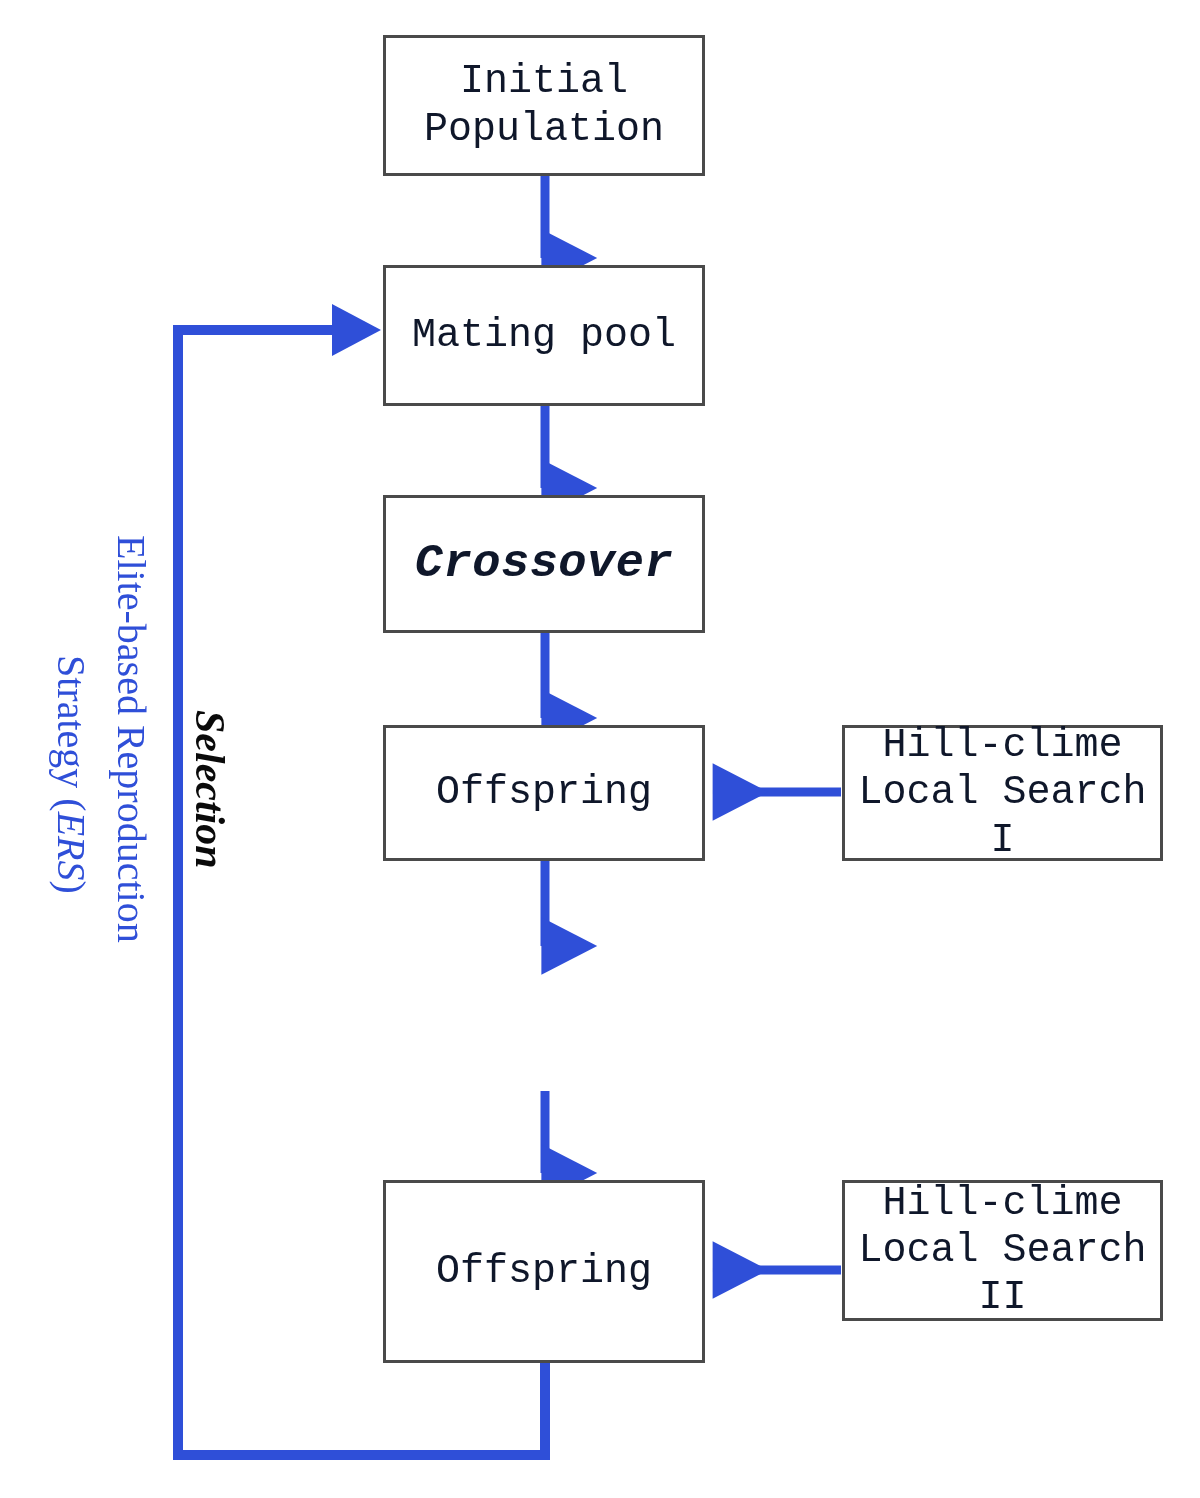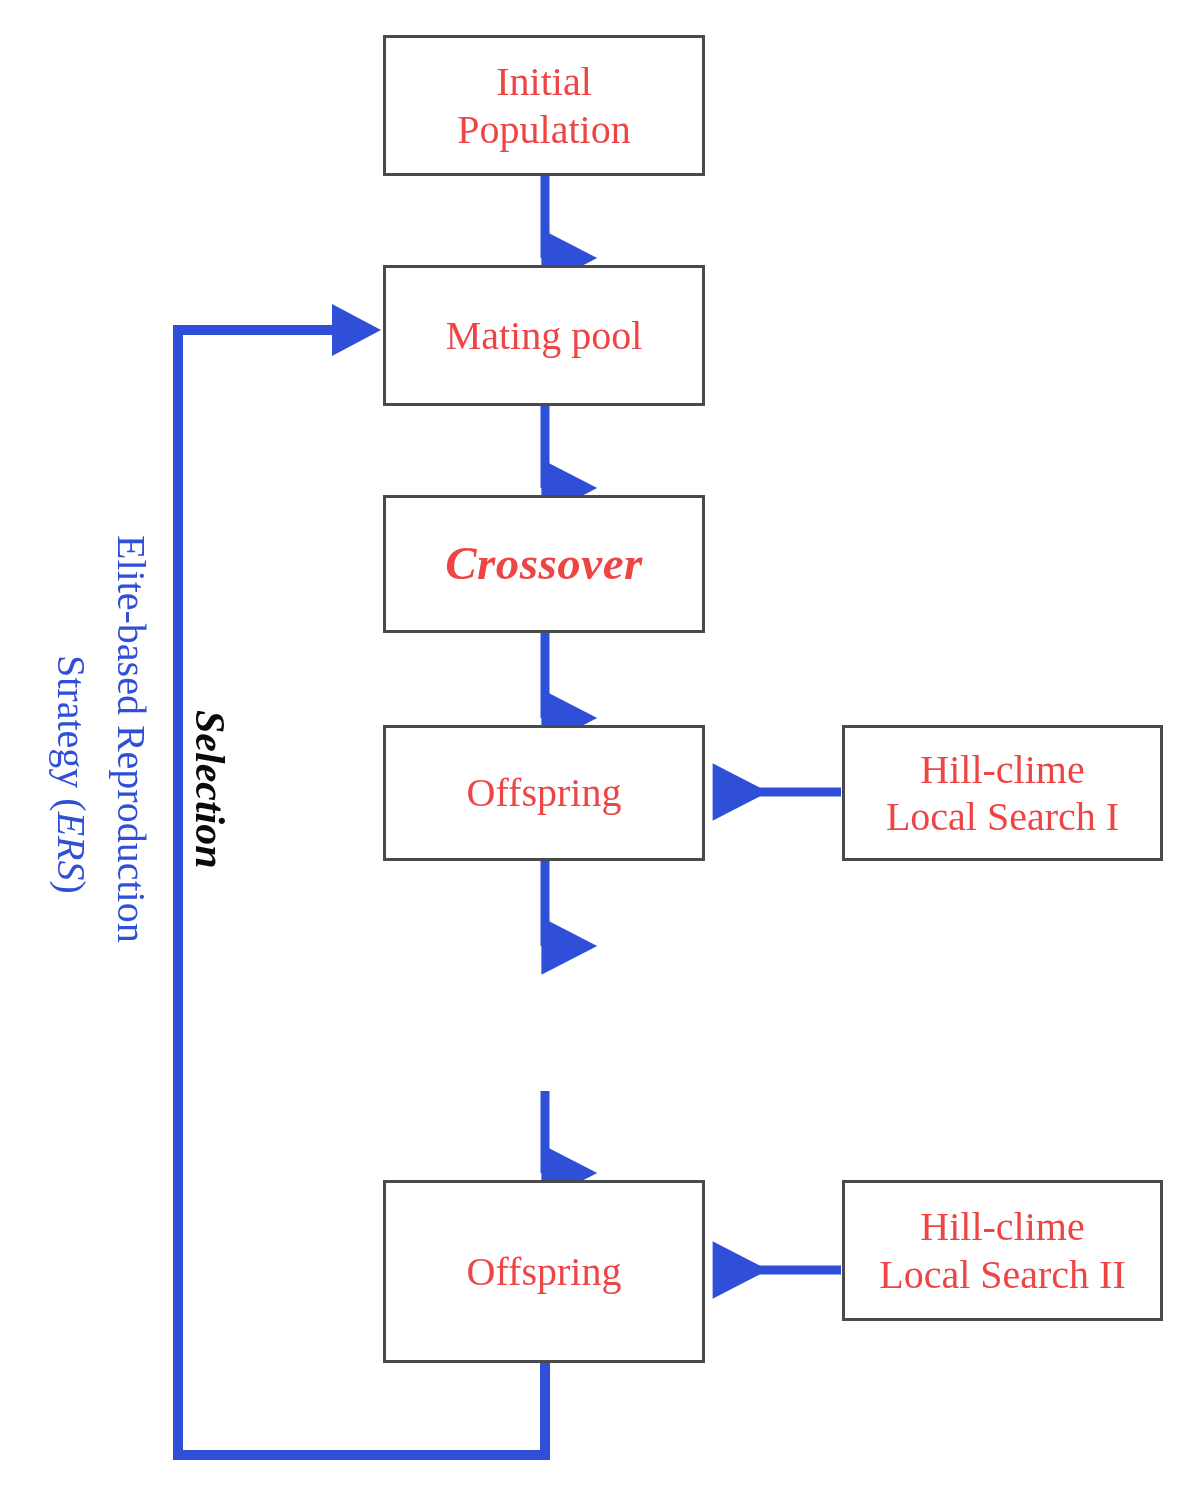--- a/index.html
+++ b/index.html
@@ -17,23 +17,24 @@
   }
   .node {
     position: absolute;
     box-sizing: border-box;
     background: #ffffff;
     border: 3px solid #4a4a4a;
     display: flex;
     align-items: center;
     justify-content: center;
     text-align: center;
-    color: #ef4444;
+    color: #0f172a;
     line-height: 1.18;
     z-index: 3;
+    font-family: Liberation Mono, monospace;
   }
   .node-label {
     display: block;
     white-space: pre-line;
   }
   .n-plain .node-label { font-size: 40px; font-weight: 400; font-style: normal; }
   .n-emph  .node-label { font-size: 47px; font-weight: 700; font-style: italic; letter-spacing: 0.5px; }
 
   #box-initial-population { left: 383px;  top: 35px;   width: 322px; height: 141px; }
   #box-mating-pool        { left: 383px;  top: 265px;  width: 322px; height: 141px; }

